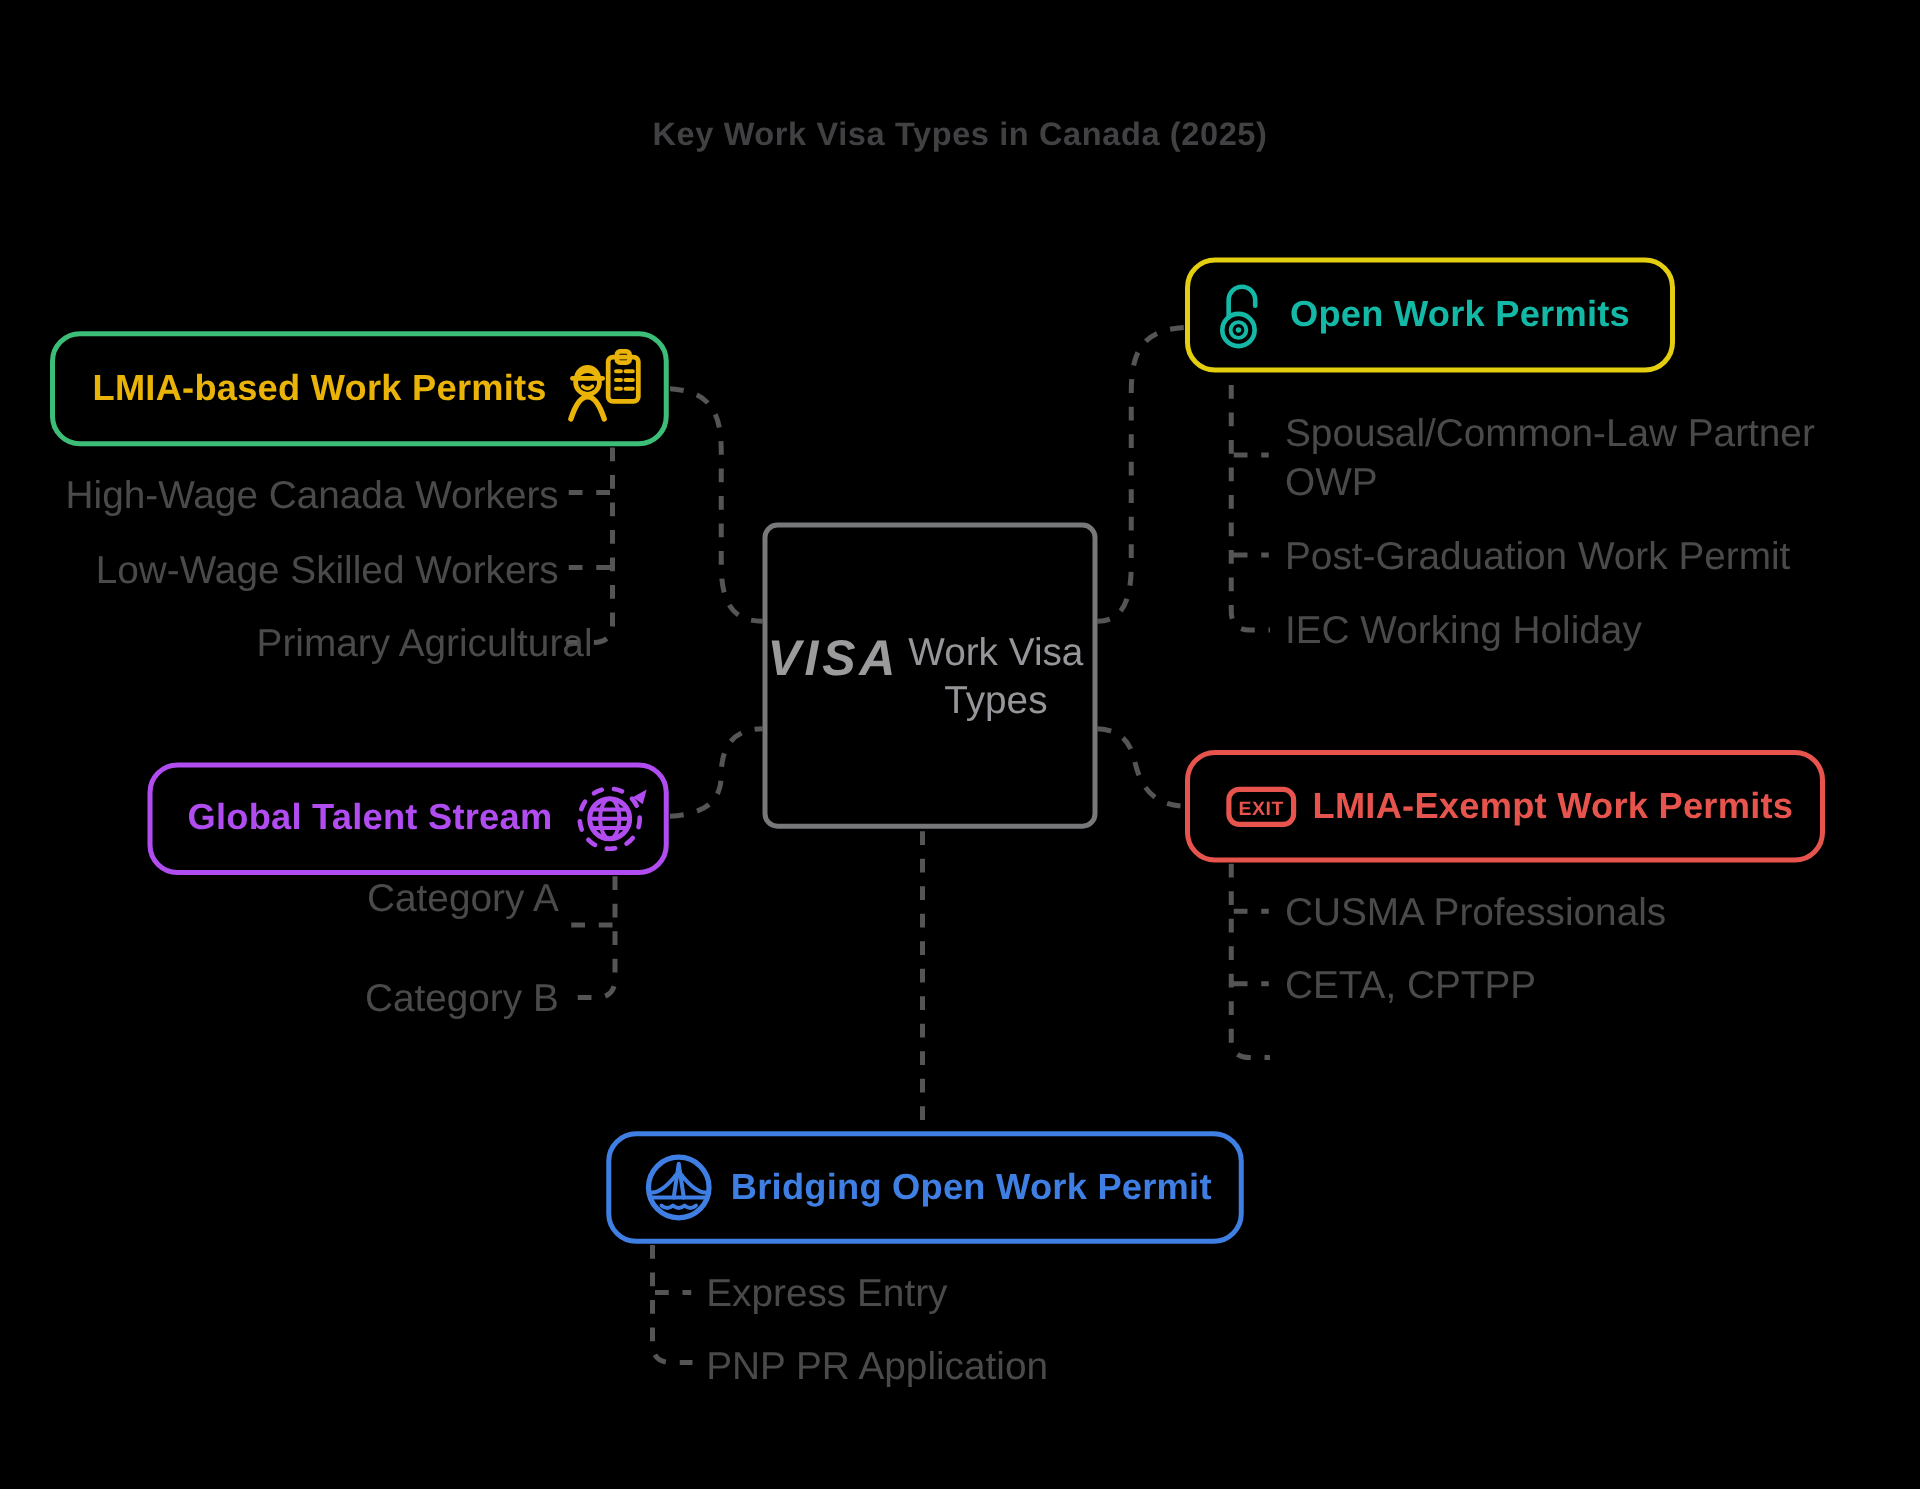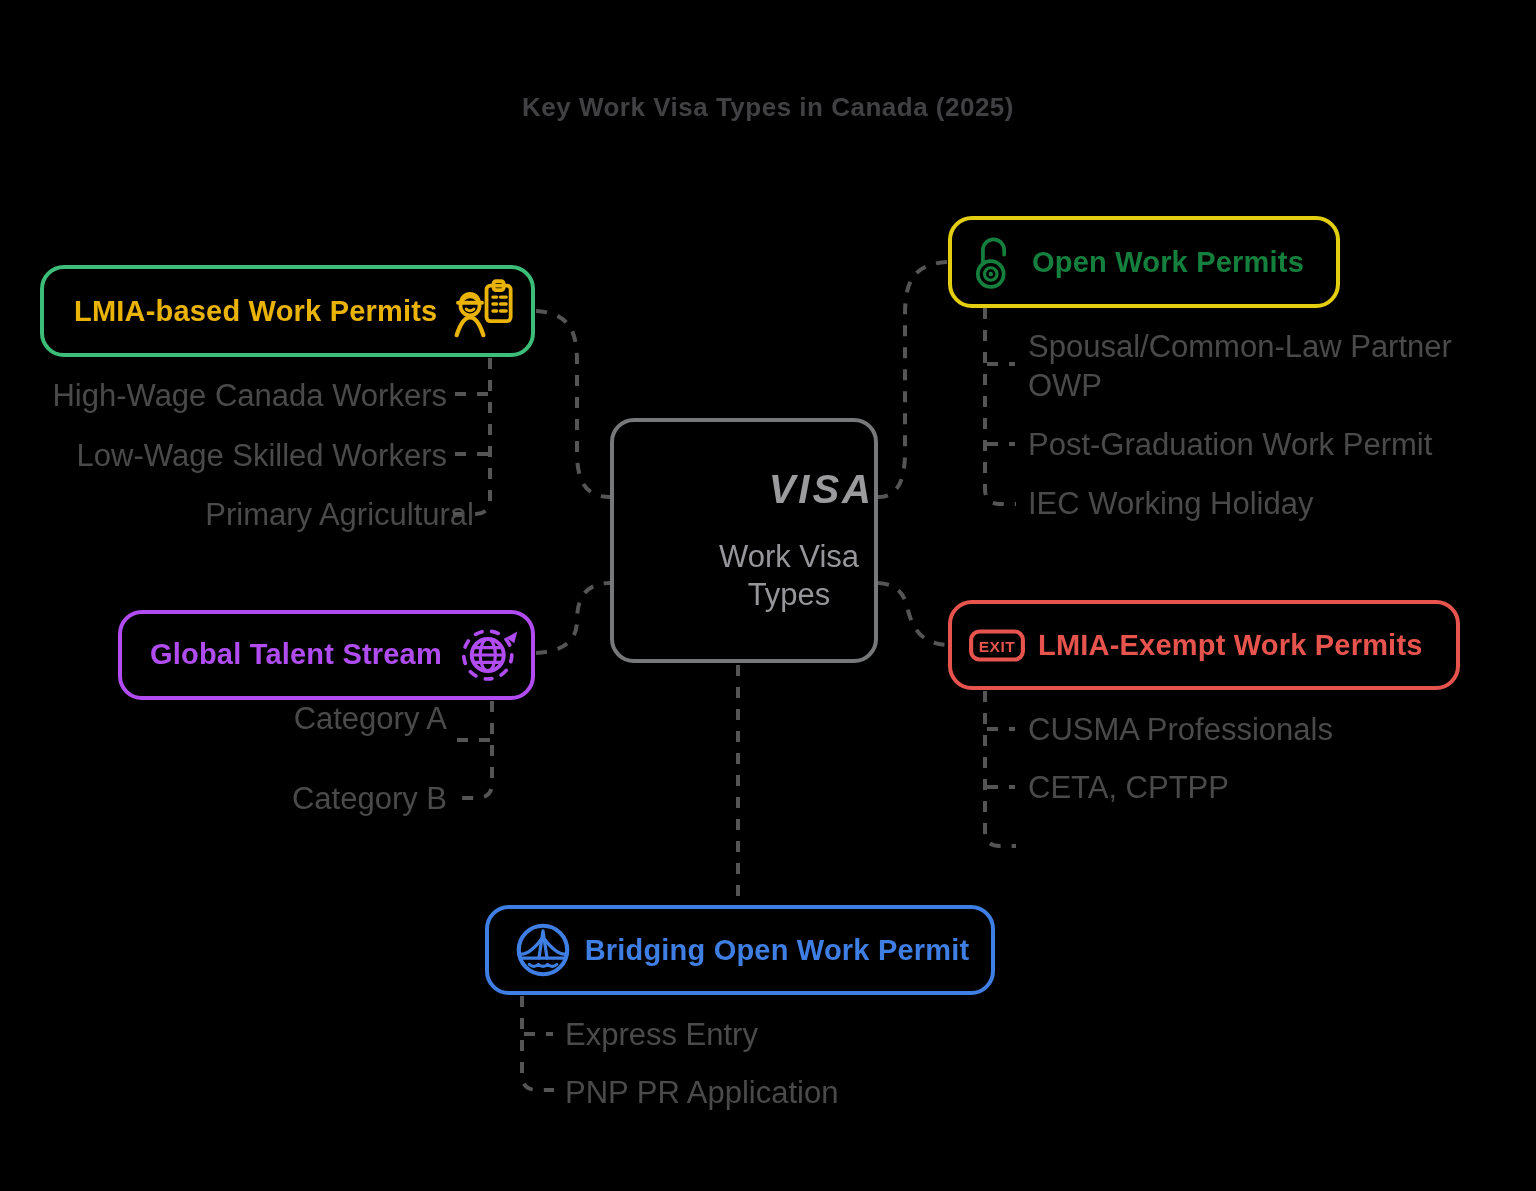--- a/index.html
+++ b/index.html
@@ -9,42 +9,42 @@
   }
   .title{
     position:absolute;left:0;right:0;top:92px;text-align:center;
     font-size:26px;font-weight:bold;color:#414144;letter-spacing:.5px;
   }
   svg.connectors{position:absolute;left:0;top:0;pointer-events:none;}
   .connectors path{fill:none;stroke:#555555;stroke-width:4;stroke-dasharray:11 11;}
   
   .center-node{
     position:absolute;left:610px;top:418px;width:268px;height:245px;
-    border:4px solid #77787a;border-radius:24px;box-sizing:border-box;
-    display:flex;flex-direction:column;align-items:flex-end;justify-content:center;
+    border:4px solid #77787a;border-radius:12px;box-sizing:border-box;
+    display:flex;flex-direction:row;align-items:center;justify-content:center;
   }
   .center-logo{
     font-size:40px;font-weight:bold;font-style:italic;color:#9b9b9d;
     letter-spacing:3px;margin-bottom:26px;
   }
   .center-label{
     width:170px;text-align:center;font-size:31px;line-height:38px;
     font-weight:500;color:#96969a;
   }
   
   .branch-box{
     position:absolute;box-sizing:border-box;border:4px solid;border-radius:24px;
     display:flex;align-items:center;
     font-size:29px;font-weight:bold;letter-spacing:.2px;white-space:nowrap;
   }
   .branch-box .bicon{display:flex;align-items:center;justify-content:center;flex:none;}
   .box-green {left:40px; top:265px;width:495px;height:92px;color:#eab308;border-color:#3cbd78;padding:0 14px 0 30px;}
   .box-purple{left:118px;top:610px;width:417px;height:90px;color:#b14cf0;border-color:#b14cf0;padding:0 10px 1px 28px;}
-  .box-yellow{left:948px;top:216px;width:392px;height:92px;color:#15803d;border-color:#e4ce10;padding:0 10px 0 18px;}
-  .box-red   {left:948px;top:600px;width:512px;height:90px;color:#e6544d;border-color:#e6544d;padding:0 10px 0 16px;}
+  .box-yellow{left:948px;top:206px;width:392px;height:92px;color:#14b8a6;border-color:#e4ce10;padding:0 10px 0 18px;}
+  .box-red   {left:948px;top:600px;width:512px;height:90px;color:#e6544d;border-color:#e6544d;padding:0 10px 0 28px;}
   .box-blue  {left:485px;top:905px;width:510px;height:90px;color:#3f7fe3;border-color:#3f7fe3;padding:0 10px 0 12px;justify-content:center;}
   .box-green .blabel{flex:1;}
   .box-purple .blabel{flex:1;}
   .box-yellow .bicon{margin-right:14px;}
   .box-red .bicon{margin-right:12px;}
   .box-blue .bicon{margin-right:12px;}
   
   .sub{
     position:absolute;font-size:31px;line-height:39px;font-weight:500;color:#4a4a4a;
     white-space:nowrap;

